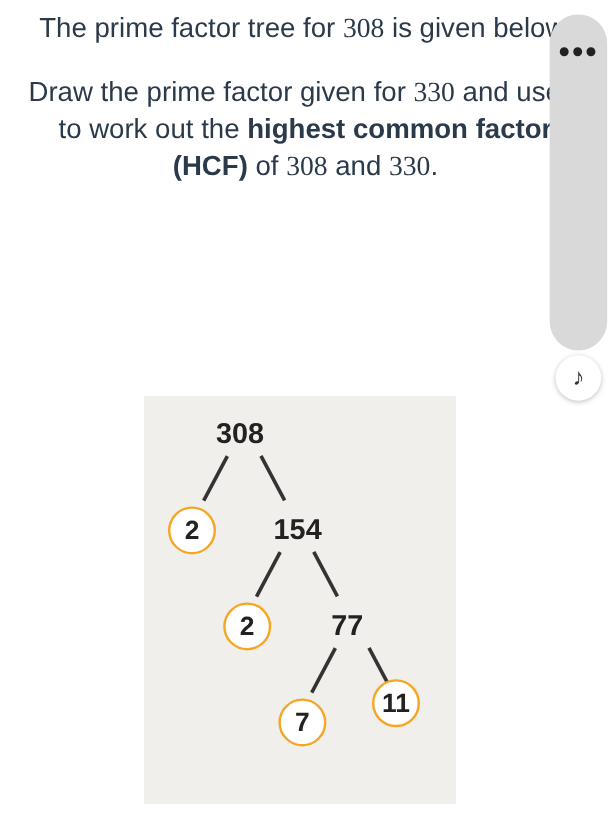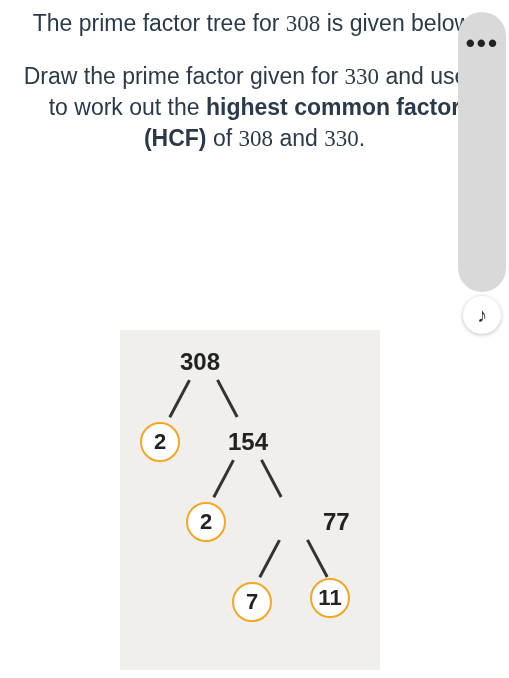--- a/index.html
+++ b/index.html
@@ -120,24 +120,24 @@
       <span>2</span>
     </div>
   <div class="node" style="left:108px; top:98px;">154</div>
 
   <div class="branch" style="left:112px; top:130px; height:42px; transform:rotate(28deg);"></div>
   <div class="branch" style="left:140px; top:130px; height:42px; transform:rotate(-28deg);"></div>
 
   <div class="prime" style="left:66px; top:172px;">
       <span>2</span>
     </div>
-  <div class="node" style="left:156px; top:178px;margin-left:47px;">77</div>
+  <div class="node" style="left:156px; top:178px;">77</div>
 
   <div class="branch" style="left:158px; top:210px; height:42px; transform:rotate(28deg);"></div>
   <div class="branch" style="left:186px; top:210px; height:42px; transform:rotate(-28deg);"></div>
 
   <div class="prime" style="left:112px; top:252px;">
       <span>7</span>
     </div>
-  <div class="prime" style="left:190px; top:248px;">
+  <div class="prime" style="left:190px; top:236px;">
       <span>11</span>
     </div>
 </div>
 
 </body></html>

